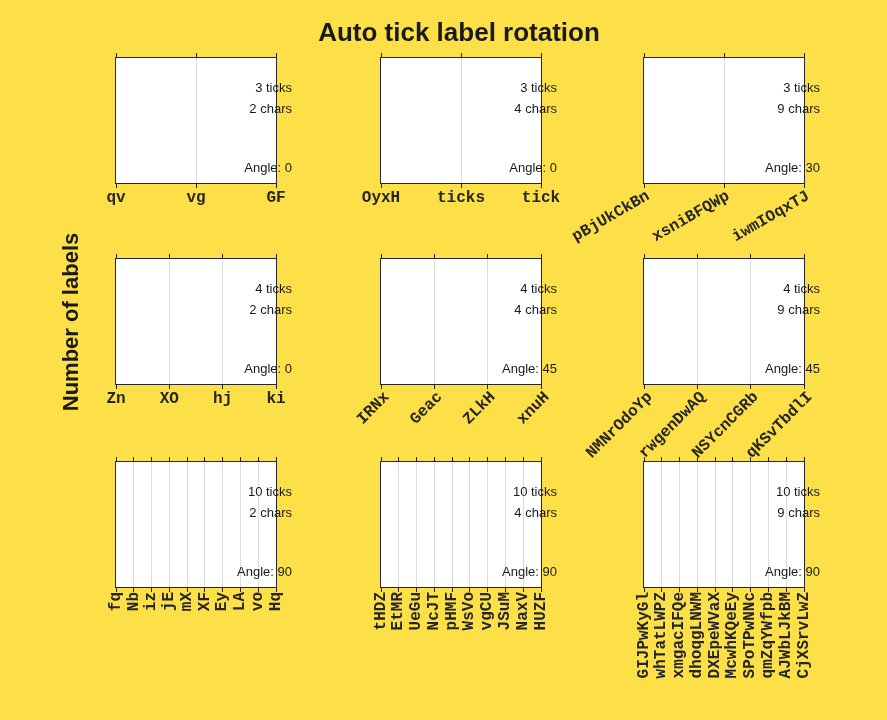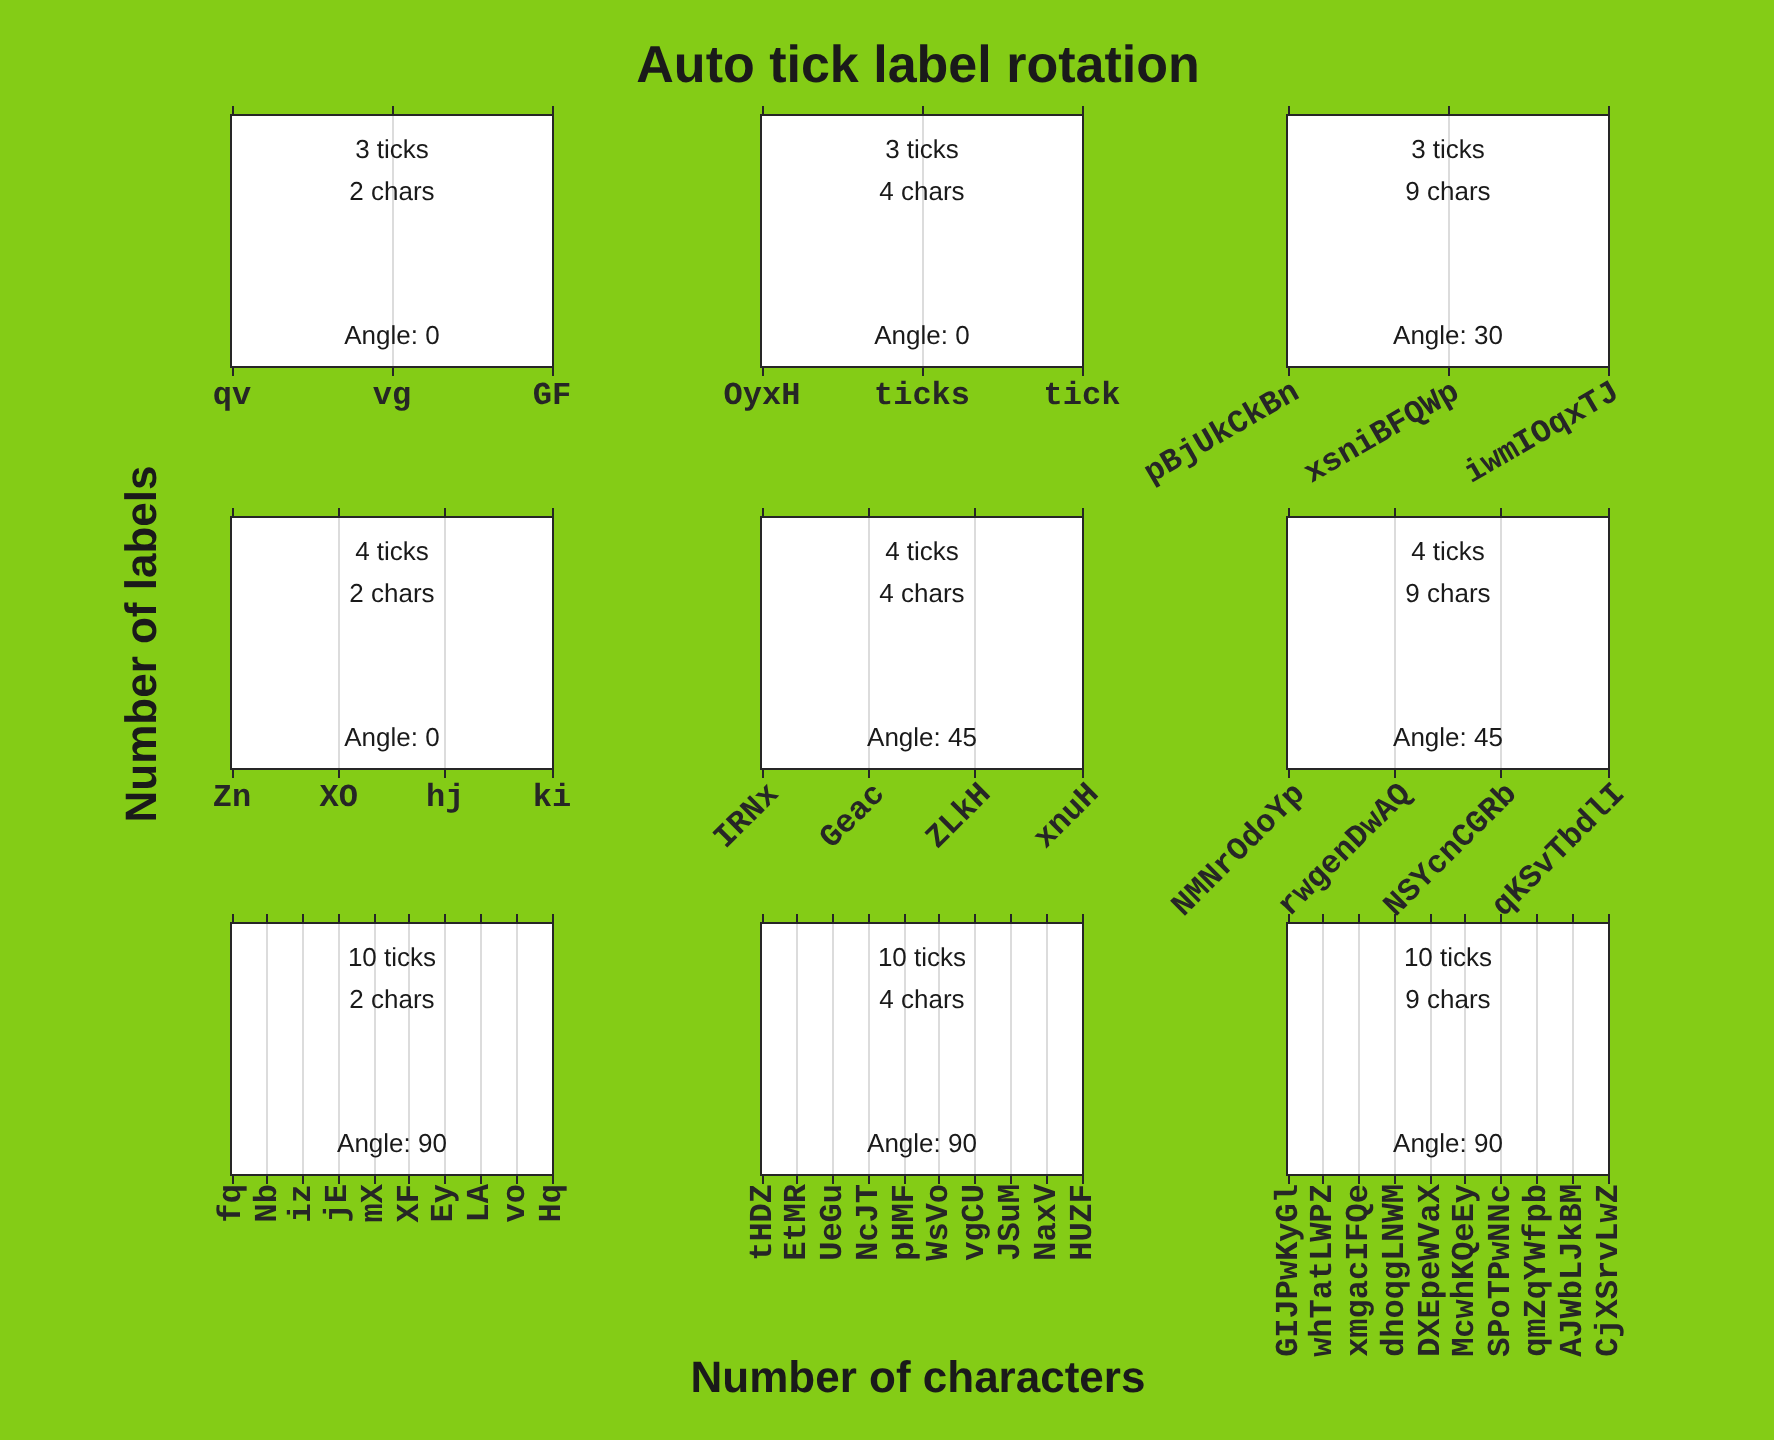--- a/index.html
+++ b/index.html
@@ -1,43 +1,42 @@
 <!DOCTYPE html>
 <html><head>
 <meta charset="utf-8">
 <style>
   html,body{margin:0;padding:0;background:#ffffff;}
-  .fig{position:relative;width:887px;height:720px;background:#84cc16;overflow:hidden;
+  .fig{position:relative;width:887px;height:720px;background:#fde047;overflow:hidden;
        font-family:"Liberation Sans",sans-serif;}
   .title{position:absolute;left:115px;width:688px;top:17px;text-align:center;
          font:bold 26px "Liberation Sans",sans-serif;color:#1a1a1a;}
   .xlabel{position:absolute;left:115px;width:688px;top:676px;text-align:center;
           font:bold 22px "Liberation Sans",sans-serif;color:#1a1a1a;}
   .ylabel{position:absolute;left:71px;top:322px;transform:translate(-50%,-50%) rotate(-90deg);
           white-space:nowrap;font:bold 22px "Liberation Sans",sans-serif;color:#1a1a1a;}
   .panel{position:absolute;width:160px;height:125px;border:1px solid #262626;background:#ffffff;}
   .grid{position:absolute;top:0;bottom:0;width:1px;background:#dcdcdc;}
   .tick-top{position:absolute;top:-5px;width:1px;height:4px;background:#262626;}
   .tick-bottom{position:absolute;bottom:-5px;width:1px;height:4px;background:#262626;}
-  .ann{position:absolute;left:0;width:100%;text-align:center;
-       font:13px "Liberation Sans",sans-serif;color:#1a1a1a;}
+  .ann{position:absolute;left:16px;width:100%;text-align:right;
+       font:13px "Liberation Sans",sans-serif;color:#1a1a1a;margin-top:13px;}
   .ann-ticks{top:9px;}
   .ann-chars{top:30px;}
   .ann-angle{bottom:8px;}
   .anchor{position:absolute;width:0;height:0;}
   .lbl{position:absolute;right:0;top:0;transform-origin:100% 0;white-space:nowrap;
        font:bold 16px "Liberation Mono",monospace;line-height:1;color:#262626;}
 </style>
 </head>
 <body>
 
 <div class="fig">
   <div class="title">Auto tick label rotation</div>
   <div class="ylabel">Number of labels</div>
-  <div class="xlabel">Number of characters</div>
   <div id="plot-area">
       <div class="panel" style="left: 115px; top: 57px;">
         <div class="tick-top" style="left: calc(0% - 0.5px);"></div>
         <div class="tick-bottom" style="left: calc(0% - 0.5px);"></div>
         <div class="anchor" style="left: 0px; top: 132px;">
           <span class="lbl" style="transform: translateX(50%);">qv</span>
         </div>
         <div class="grid" style="left: calc(50% - 0.5px);"></div>
         <div class="tick-top" style="left: calc(50% - 0.5px);"></div>
         <div class="tick-bottom" style="left: calc(50% - 0.5px);"></div>

